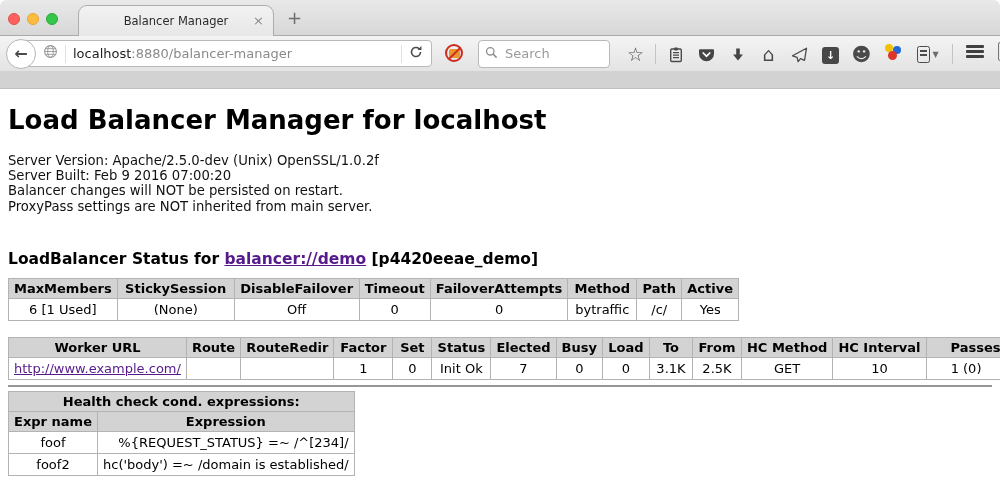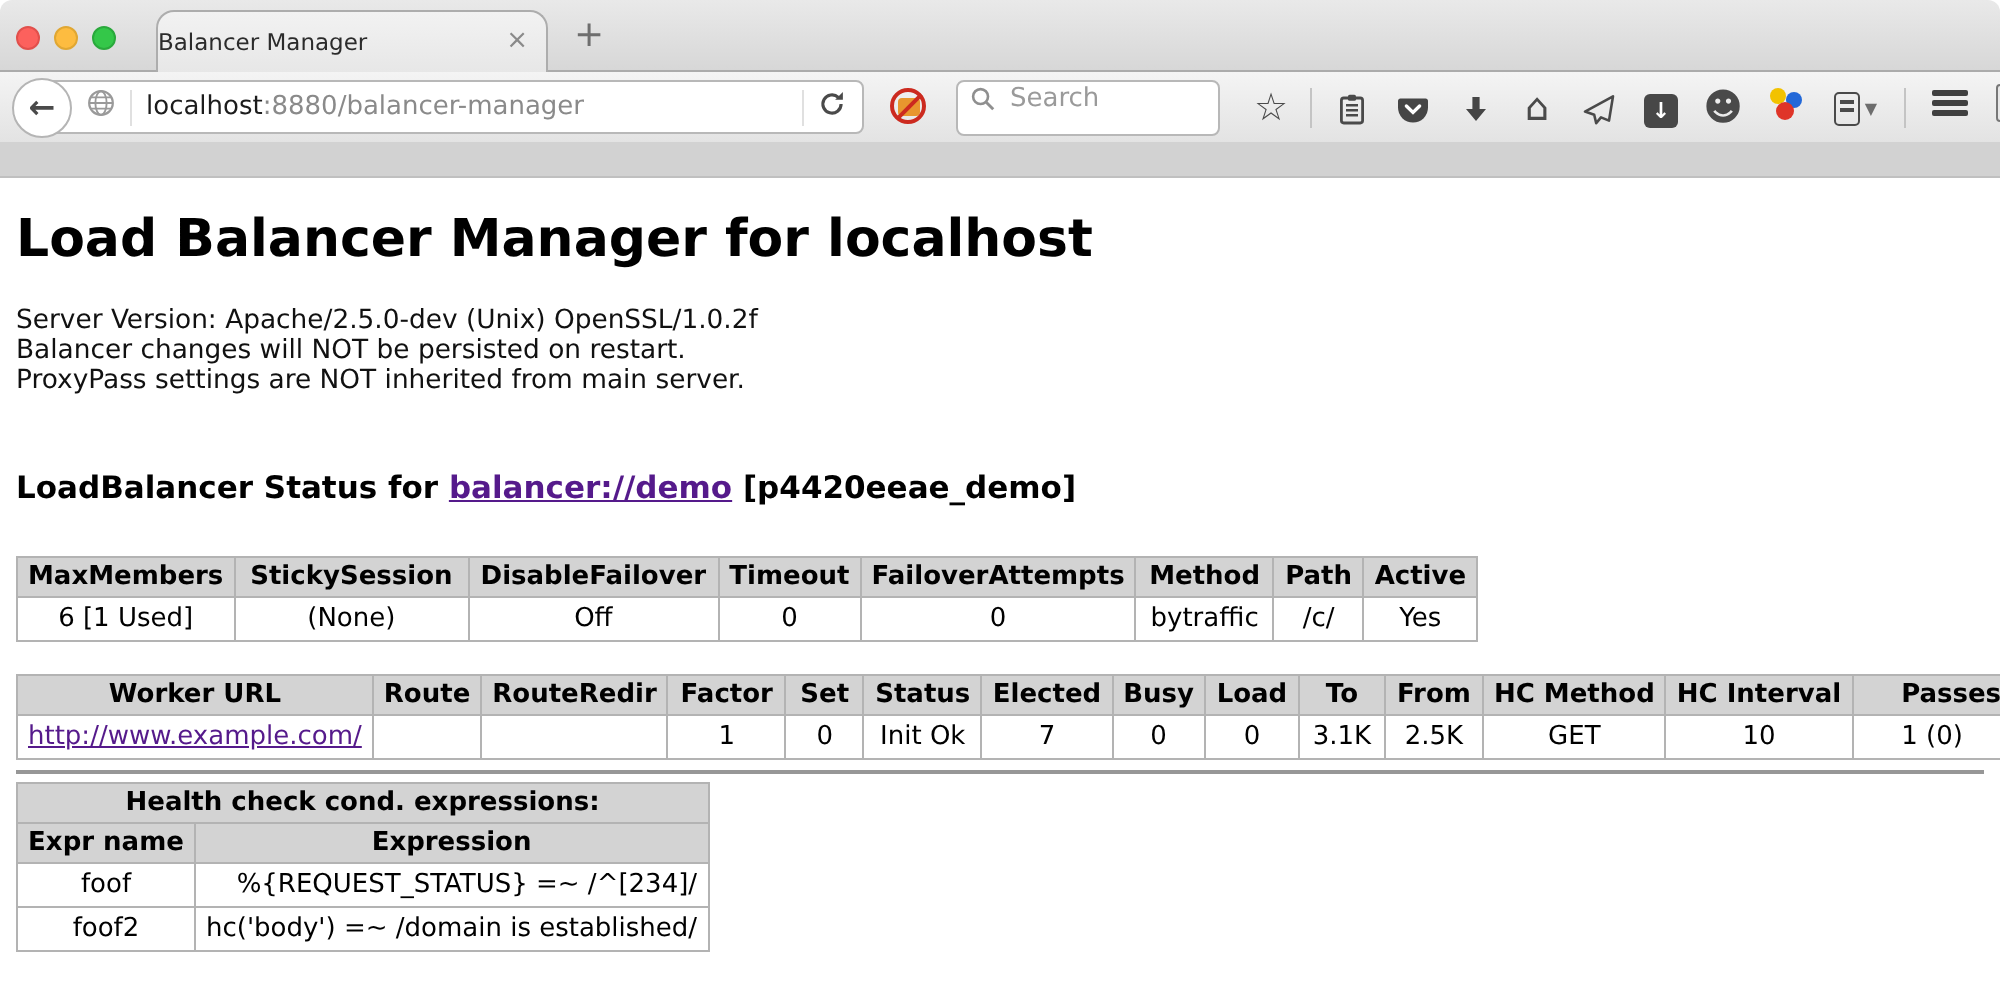--- a/index.html
+++ b/index.html
@@ -15,21 +15,21 @@
     border-bottom:1px solid #ababab;box-sizing:border-box;
   }
   .traffic{position:absolute;top:13px;width:12px;height:12px;border-radius:50%;}
   .t-red{left:8px;background:#fc615d;border:1px solid #e1504c;box-sizing:border-box;}
   .t-yellow{left:27px;background:#fdbc40;border:1px solid #e0a733;box-sizing:border-box;}
   .t-green{left:46px;background:#34c749;border:1px solid #2aa93c;box-sizing:border-box;}
   .tab{
     position:absolute;left:78px;top:5px;width:196px;height:31px;
     background:linear-gradient(#f2f2f2,#e7e7e7);
     border:1px solid #adadad;border-bottom:none;border-radius:9px 9px 0 0;
-    box-sizing:border-box;display:flex;align-items:center;
+    box-sizing:border-box;display:flex;align-items:center;justify-content:center;
   }
   .tab-title{font-size:11.5px;color:#2b2b2b;}
   .tab-close{position:absolute;right:9px;top:7px;font-size:13px;color:#8a8a8a;line-height:16px;cursor:default;}
   .newtab{position:absolute;left:287px;top:8px;font-size:18px;color:#6e6e6e;line-height:20px;}
   
   .navbar{
     position:absolute;left:0;top:36px;width:1000px;height:35px;
     background:linear-gradient(#f4f4f4,#e3e3e3);
     display:flex;align-items:center;padding:0 0 0 6px;box-sizing:border-box;overflow:hidden;
   }
@@ -46,21 +46,21 @@
   .vdiv{width:1px;height:18px;background:#e0e0e0;margin:0 7px;flex:0 0 auto;}
   .urltext{flex:1;font-size:13px;white-space:nowrap;overflow:hidden;}
   .urlhost{color:#1c1c1c;}
   .urlpath{color:#8a8a8a;}
   .blockicon{width:22px;height:22px;position:relative;margin-left:12px;flex:0 0 auto;}
   .blockicon .inner{position:absolute;left:5px;top:6px;width:11px;height:9px;background:#e8962e;border-radius:2px;}
   .blockicon .ring{position:absolute;left:1px;top:1px;width:18px;height:18px;border:2px solid #cc2a1f;border-radius:50%;box-sizing:border-box;}
   .blockicon .slash{position:absolute;left:3px;top:9.5px;width:16px;height:2px;background:#cc2a1f;transform:rotate(-45deg);}
   .searchbox{
     margin-left:12px;width:132px;height:28px;background:#fff;border:1px solid #b8b8b8;
-    border-radius:4px;display:flex;align-items:flex-start;box-sizing:border-box;padding:0 6px;flex:0 0 auto;
+    border-radius:4px;display:flex;align-items:center;box-sizing:border-box;padding:0 6px;flex:0 0 auto;
   }
   .searchbox input{border:0;outline:none;width:92px;font-size:13px;font-family:inherit;background:transparent;margin-left:5px;}
   .searchbox input::placeholder{color:#9a9a9a;}
   .iconrow{display:flex;align-items:center;margin-left:10px;flex:0 0 auto;}
   .tbicon{width:31px;text-align:center;color:#4a4a4a;flex:0 0 auto;position:relative;}
   .tbicon svg{vertical-align:middle;}
   .glyph19{font-size:19px;line-height:20px;}
   .tooldiv{width:1px;height:20px;background:#c4c4c4;margin:0 4px;flex:0 0 auto;}
   .darksq{display:inline-block;width:17px;height:17px;background:#474747;border-radius:3px;color:#fff;font-size:11px;font-weight:bold;line-height:17px;}
   .balls{display:inline-block;width:18px;height:18px;position:relative;}
@@ -77,21 +77,21 @@
   .gridic i.h{position:absolute;left:1px;right:1px;height:1.5px;background:#8b8b8b;}
   
   .bstrip{
     position:absolute;left:0;top:71px;width:1000px;height:18px;background:#d2d2d2;
     border-bottom:1px solid #c0c0c0;box-sizing:border-box;
   }
   
   .content{position:absolute;left:0;top:89px;width:1000px;height:402px;background:#fff;color:#000;padding:0 8px;box-sizing:border-box;}
   .content h1{font-size:26px;font-weight:bold;margin:16px 0 18px 0;letter-spacing:0;}
   .infoline{font-size:13.2px;line-height:15.2px;color:#111;}
-  .status-h{font-size:15.5px;font-weight:bold;margin:36px 0 25px 0;}
+  .status-h{font-size:15.5px;font-weight:bold;margin:36px 0 10px 0;}
   a.vlink{color:#551a8b;text-decoration:underline;}
   table{border-collapse:collapse;font-size:13px;color:#000;}
   table,th,td{border:1px solid #b3b3b3;}
   table{border-color:#8c8c8c;}
   th{background:#d3d3d3;font-weight:bold;padding:2px 5px;white-space:nowrap;}
   td{padding:2px 5px;text-align:center;white-space:nowrap;height:17px;}
   .tleft{text-align:right;}
   .balancer-table{margin-bottom:16px;}
   .worker-table{margin-top:0;}
   hr.rule{border:0;height:2px;background:#979797;margin:5px 0 4px 0;}
@@ -193,20 +193,21 @@
       </span>
     </div>
   </div>
 
   <div class="bstrip"></div>
 
   <div class="content">
     <h1>Load Balancer Manager for localhost</h1>
 
     <div class="infoline">Server Version: Apache/2.5.0-dev (Unix) OpenSSL/1.0.2f</div>
+    <div class="infoline">Server Built: Feb 9 2016 07:00:20</div>
     <div class="infoline">Balancer changes will NOT be persisted on restart.</div>
     <div class="infoline">ProxyPass settings are NOT inherited from main server.</div>
 
     <div class="status-h"><span>LoadBalancer Status for </span><a class="vlink" href="#">balancer://demo</a><span> [p4420eeae_demo]</span></div>
 
     <table class="balancer-table">
       <tbody>
           <tr>
         <th style="min-width:92px;">MaxMembers</th>
         <th style="min-width:106px;">StickySession</th>

